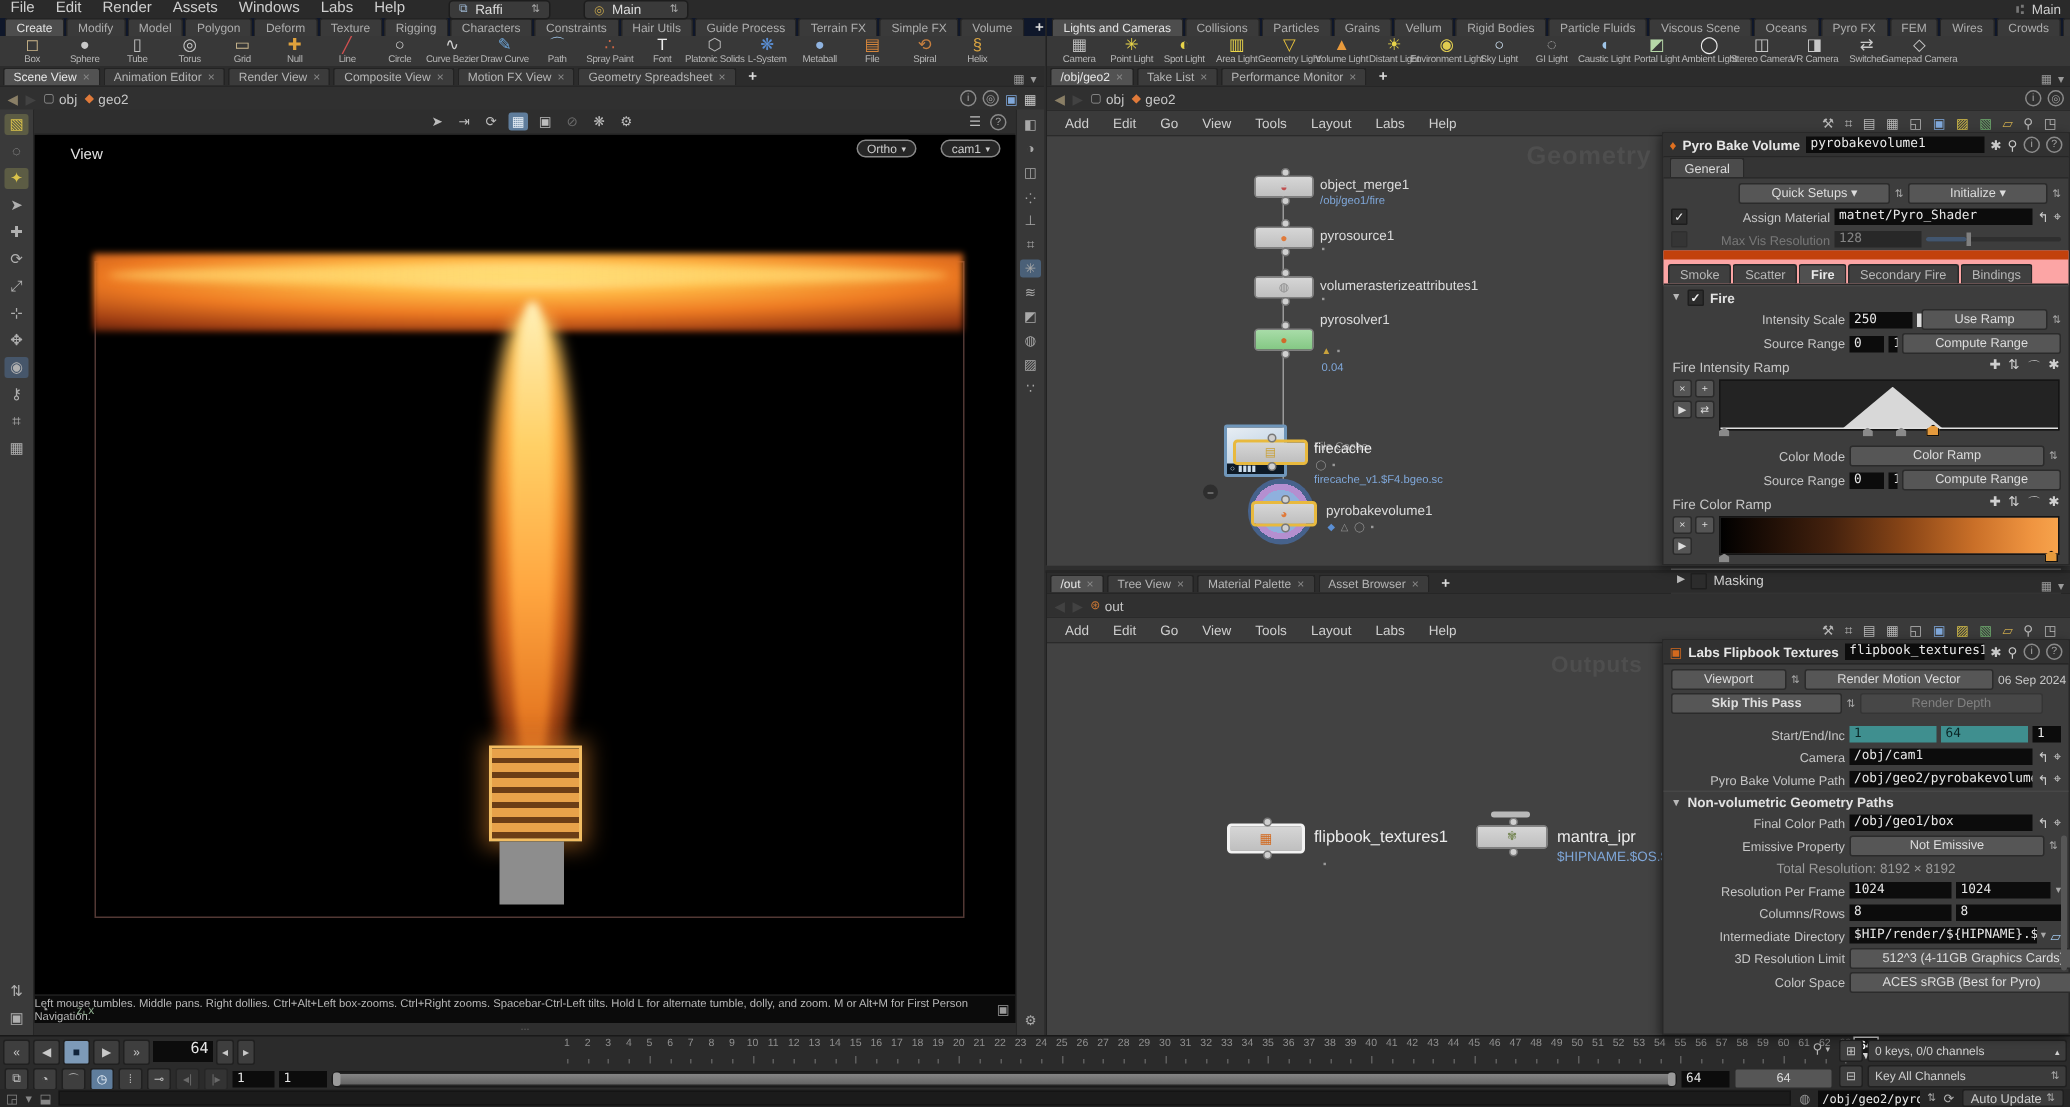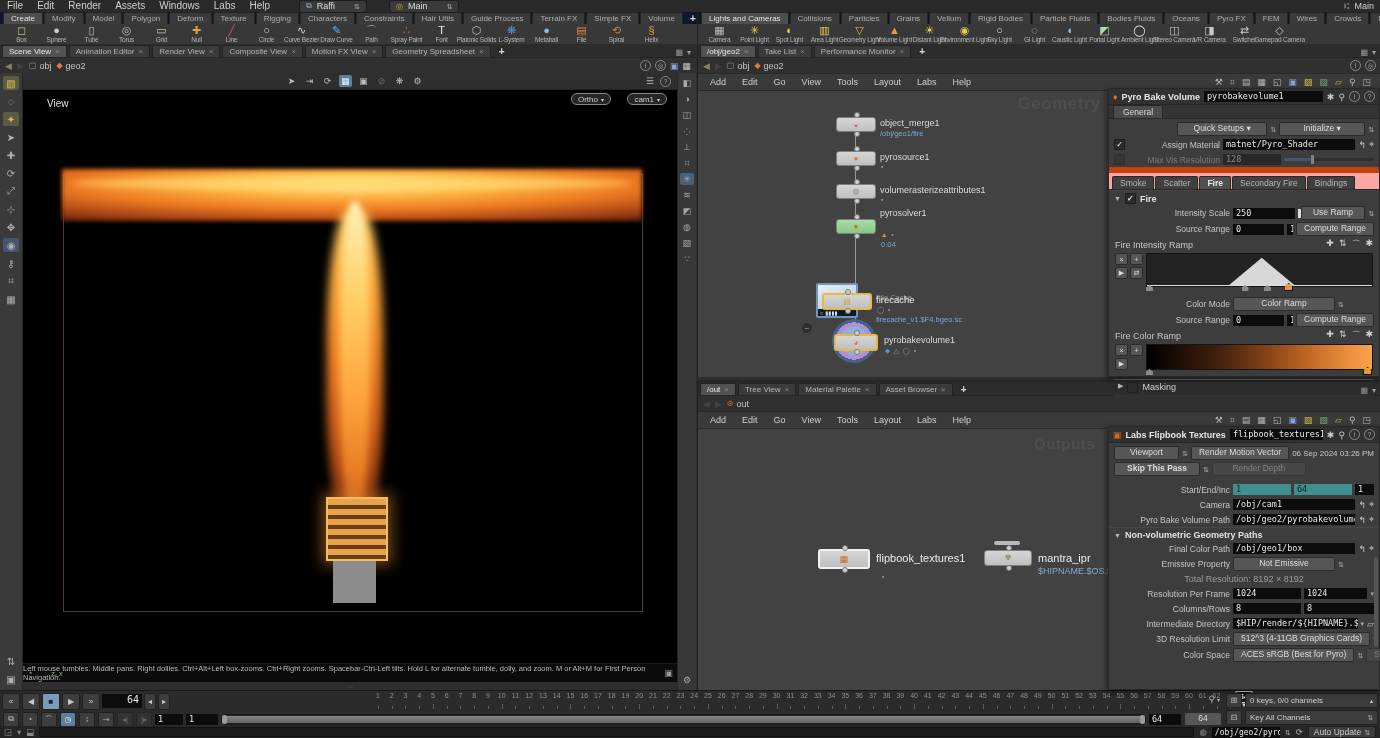--- a/index.html
+++ b/index.html
@@ -112,21 +112,21 @@
   .ptype{font-weight:bold;color:#e6e6e6;white-space:nowrap;font-size:9px}
   .pname{flex:1;min-width:0;background:#0c0c0c;color:#eaeaea;font-size:8.5px;height:11px;line-height:11px;padding:0 3px;overflow:hidden;white-space:nowrap}
   .hicon{color:#c9c9c9;font-size:9px}
   .gen-row{height:13px;background:#343434;border-bottom:1px solid #2a2a2a;display:flex;align-items:flex-end;padding-left:4px}
   .gen-tab{background:#4b4b4b;color:#ddd;font-size:8.5px;padding:1px 9px;border:1px solid #282828;border-bottom:none;border-radius:2px 2px 0 0}
   .prow{display:flex;align-items:center;gap:3px;padding:1px 5px;min-height:13px}
   .plab{width:116px;flex:none;text-align:right;color:#c6c6c6;font-size:8.5px;white-space:nowrap;overflow:hidden}
   .plab.dim,.dim{opacity:.42}
   .pfield{background:#0c0c0c;color:#e8e8e8;font-family:"DejaVu Sans Mono",monospace;font-size:8.5px;height:11px;line-height:11px;padding:0 3px;white-space:nowrap;overflow:hidden}
   .teal{background:#3f8f8f;color:#0a2424}
-  .btn{background:#565656;border:1px solid #2b2b2b;border-radius:2px;color:#ddd;font-size:8.5px;height:12px;line-height:11px;padding:0 7px;white-space:nowrap;text-align:center}
+  .btn{background:#565656;border:1px solid #2b2b2b;border-radius:2px;color:#ddd;font-size:8.5px;height:12px;line-height:11px;padding:0 21px;white-space:nowrap;text-align:center}
   .btn.bold{font-weight:bold}
   .spin{color:#a8a8a8;font-size:7px;line-height:7px}
   .check{width:9px;height:9px;flex:none;border:1px solid #1e1e1e;background:#2c2c2c;border-radius:1px;display:inline-flex;align-items:center;justify-content:center;color:#f0f0f0;font-size:8px}
   .check.on::after{content:"✓"}
   .slider{flex:1;height:3px;background:#1c1c1c;border-radius:2px;position:relative;align-self:center}
   .slider .fill{position:absolute;left:0;top:0;height:100%;background:#4a7ab5;border-radius:2px}
   .slider .handle{position:absolute;top:-3px;width:3px;height:9px;background:#dcdcdc}
   .ftabs{display:flex;gap:1px;padding:3px 0 0 3px;background:#fca5a5;border-top:6px solid #c2410c;border-bottom:1px solid #282828}
   .ftab{background:#3f3f3f;border:1px solid #282828;border-bottom:none;padding:1px 7px;border-radius:2px 2px 0 0;font-size:8.5px;color:#b8b8b8;white-space:nowrap}
   .ftab.active{background:#505050;color:#eaeaea;font-weight:bold}
@@ -310,21 +310,21 @@
     <div class="shelf-half" id="shelfR">
       <div class="shelf-tabs">
         <span style="display:flex">
             <span class="shelf-tab active">Lights and Cameras</span>
             <span class="shelf-tab">Collisions</span>
             <span class="shelf-tab">Particles</span>
             <span class="shelf-tab">Grains</span>
             <span class="shelf-tab">Vellum</span>
             <span class="shelf-tab">Rigid Bodies</span>
             <span class="shelf-tab">Particle Fluids</span>
-            <span class="shelf-tab">Bodies Fluids</span>
+            <span class="shelf-tab">Viscous Scene</span>
             <span class="shelf-tab">Oceans</span>
             <span class="shelf-tab">Pyro FX</span>
             <span class="shelf-tab">FEM</span>
             <span class="shelf-tab">Wires</span>
             <span class="shelf-tab">Crowds</span>
             <span class="shelf-tab">Drive Simulation</span>
           </span>
 
       </div>
       <div class="shelf-tools">

